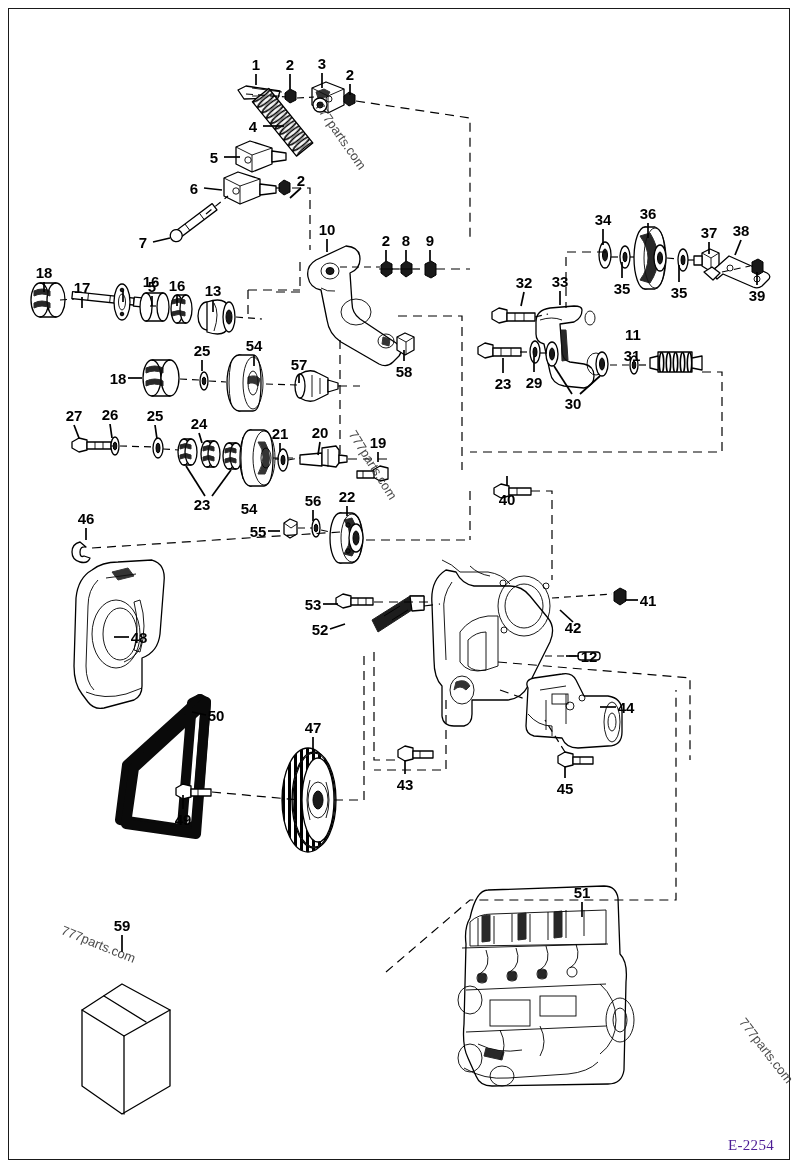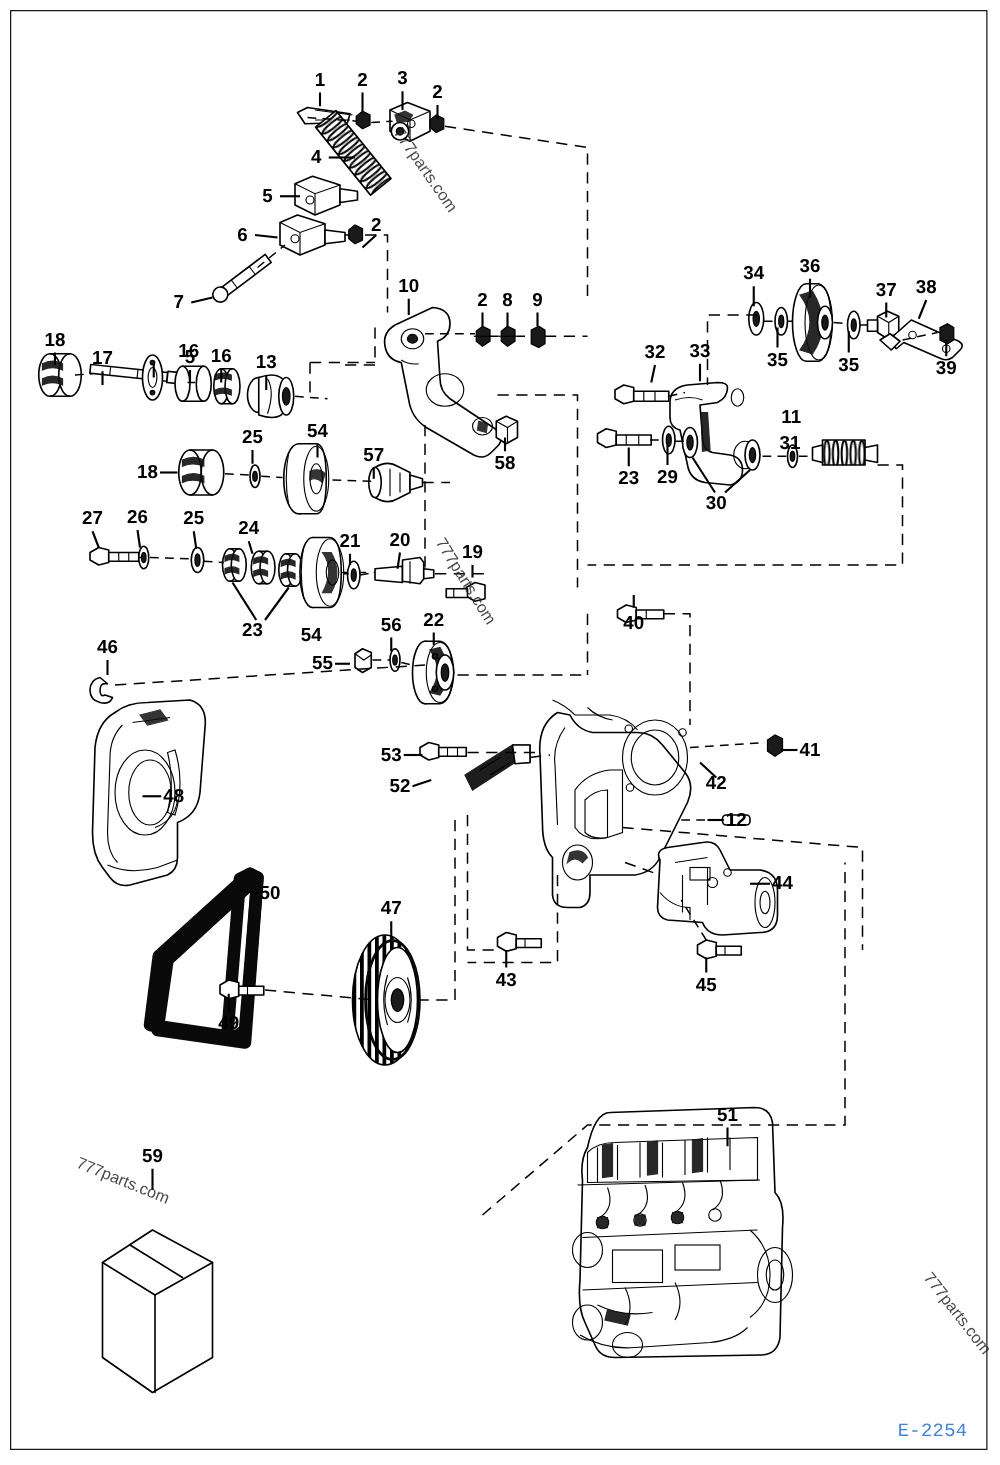--- a/index.html
+++ b/index.html
@@ -38,23 +38,23 @@
     font-size: 15px;
     color: #000000;
     line-height: 1;
     white-space: nowrap;
     transform: translate(-50%, -50%);
   }
   #footer-code {
     position: absolute;
     right: 26px;
     bottom: 18px;
-    font-family: Liberation Mono, monospace;
+    font-family: Liberation Serif, serif;
     font-size: 15px;
-    color: #3b82f6;
+    color: #4c1d95;
     letter-spacing: 0.3px;
   }
   .wm {
     position: absolute;
     font-family: "Liberation Sans", sans-serif;
     font-size: 13px;
     color: #2b2b2b;
     white-space: nowrap;
     opacity: 0.85;
     transform-origin: left center;

